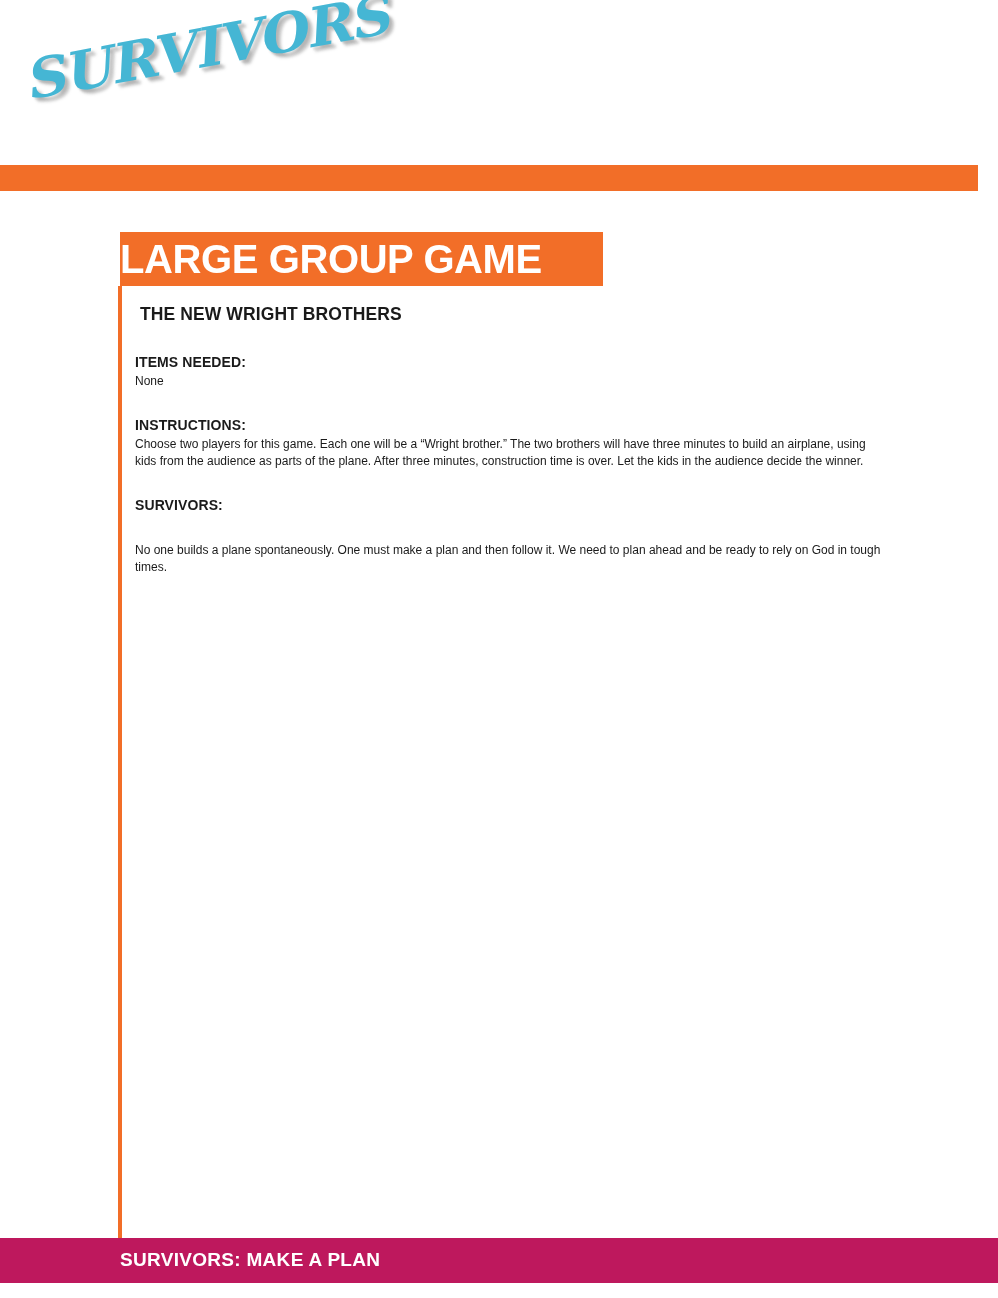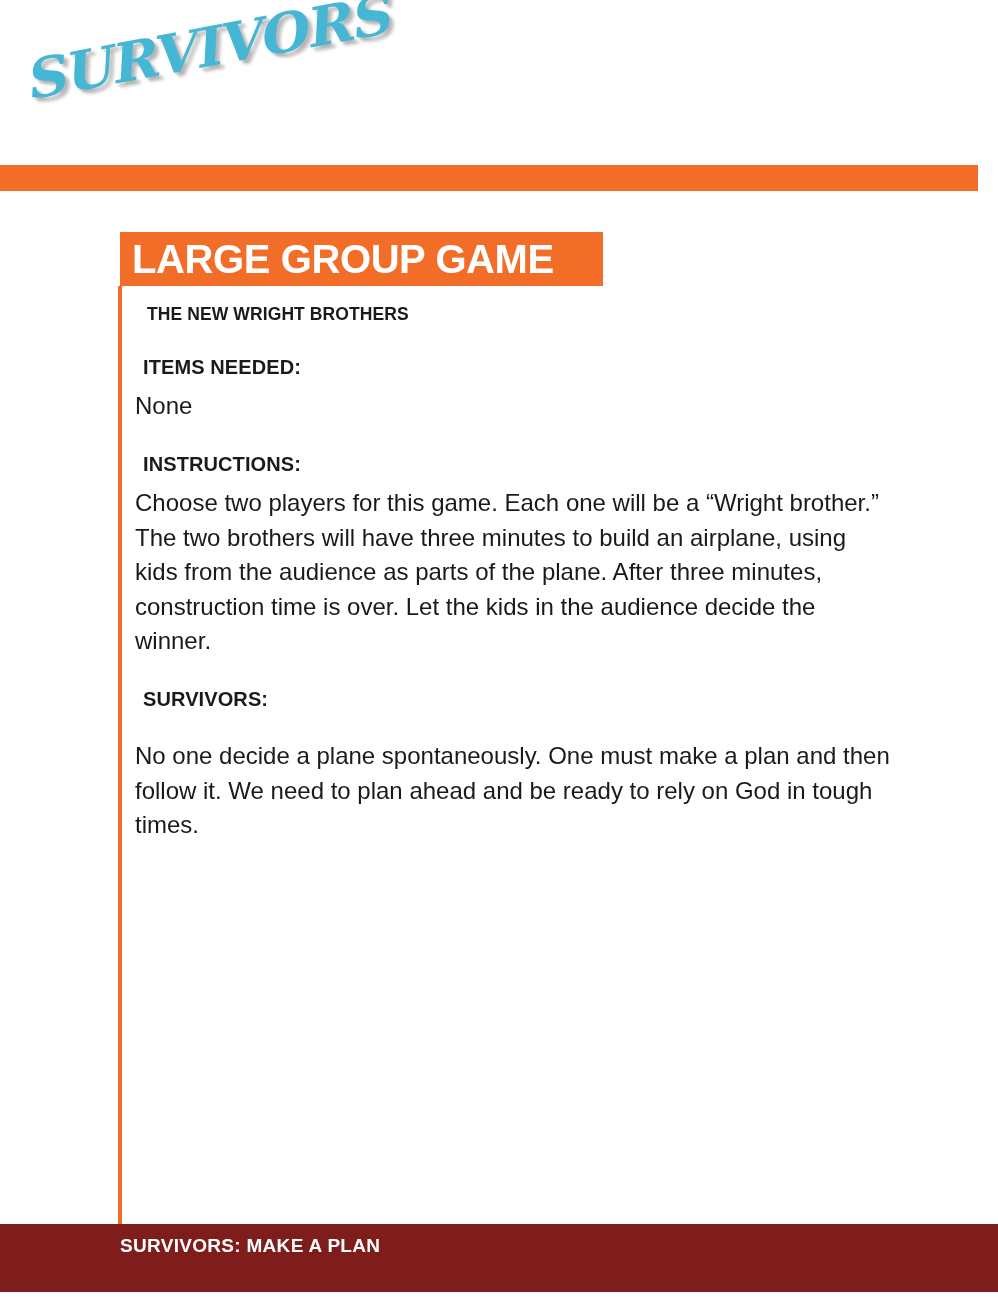--- a/index.html
+++ b/index.html
@@ -77,66 +77,65 @@
     height: 54px;
     background: #f26e28;
     display: flex;
     align-items: center;
   }
   .title-banner-text {
     color: #ffffff;
     font-size: 40px;
     font-weight: bold;
     letter-spacing: -0.4px;
-    padding-left: 12px;
     line-height: 1;
   }
 
   
   .content {
     position: absolute;
     left: 135px;
     top: 303px;
     width: 755px;
   }
   .subtitle {
     font-size: 17.5px;
     font-weight: bold;
     color: #1a1a1a;
     letter-spacing: 0.1px;
-    margin: 0 0 0 12px;
+    margin: 0 0 0 5px;
     line-height: 1.35;
   }
   .section {
     margin-top: 26px;
   }
   .section-heading {
-    font-size: 20px;
+    font-size: 14px;
     font-weight: bold;
     color: #1a1a1a;
     letter-spacing: 0.1px;
     line-height: 1.42;
-    margin: 8px;
+    margin: 0;
   }
   .section-body {
-    font-size: 24px;
+    font-size: 12px;
     font-weight: normal;
     color: #1a1a1a;
     line-height: 1.44;
     margin: 0;
   }
 
   
   .footer-bar {
     position: absolute;
     left: 0;
-    bottom: 6px;
+    bottom: 15px;
     width: 998px;
-    height: 68px;
-    background: #7f1d1d;
+    height: 45px;
+    background: #be185d;
   }
   .footer-text {
     position: absolute;
     left: 120px;
     top: 11px;
     color: #ffffff;
     font-size: 19px;
     font-weight: bold;
     letter-spacing: 0.3px;
   }
@@ -169,19 +168,19 @@
   <div class="section">
     <div class="section-heading">INSTRUCTIONS:</div>
     <div class="section-body">Choose two players for this game. Each one will be a “Wright brother.” The two brothers will have three minutes to build an airplane, using kids from the audience as parts of the plane. After three minutes, construction time is over. Let the kids in the audience decide the winner.</div>
   </div>
 
   <div class="section">
     <div class="section-heading">SURVIVORS:</div>
   </div>
 
   <div class="section">
-    <div class="section-body">No one decide a plane spontaneously. One must make a plan and then follow it. We need to plan ahead and be ready to rely on God in tough times.</div>
+    <div class="section-body">No one builds a plane spontaneously. One must make a plan and then follow it. We need to plan ahead and be ready to rely on God in tough times.</div>
   </div>
 </div>
 
 <div class="footer-bar">
   <div class="footer-text">SURVIVORS: MAKE A PLAN</div>
 </div>
 
 </body></html>

